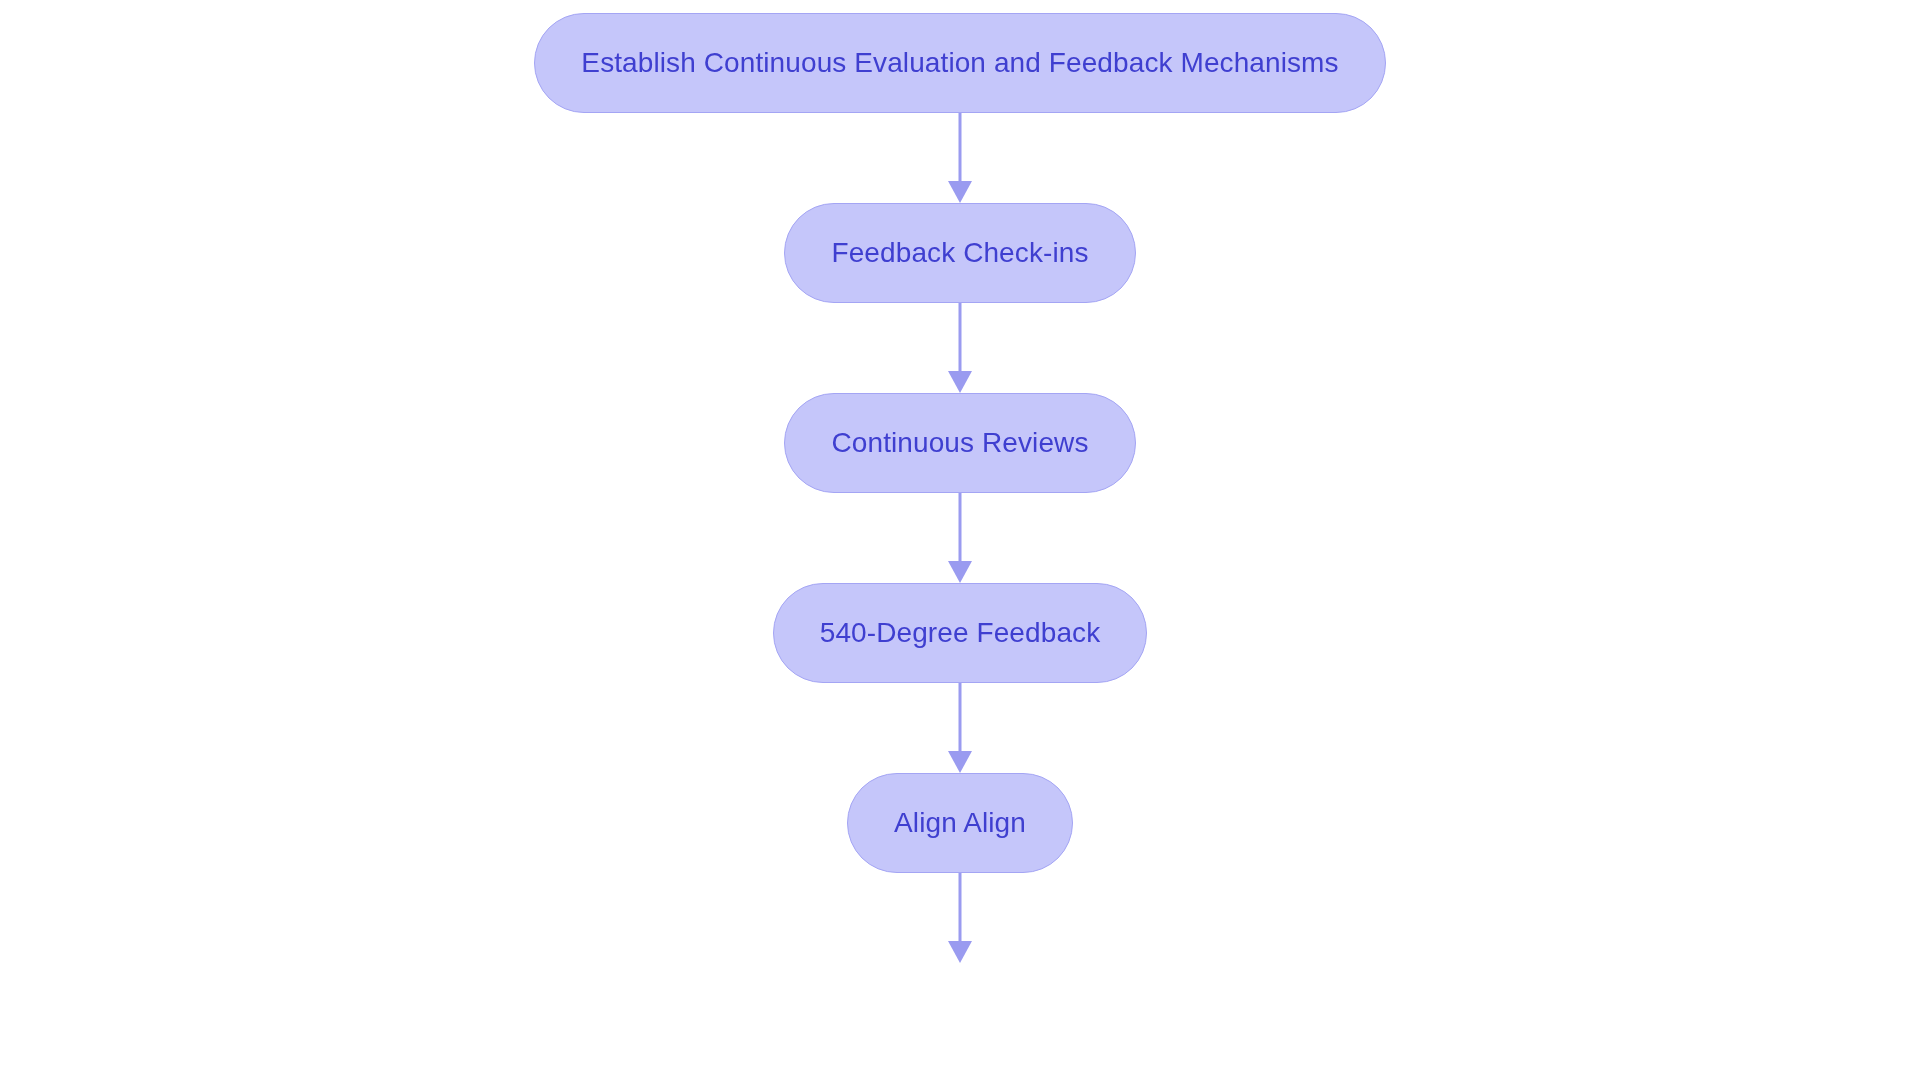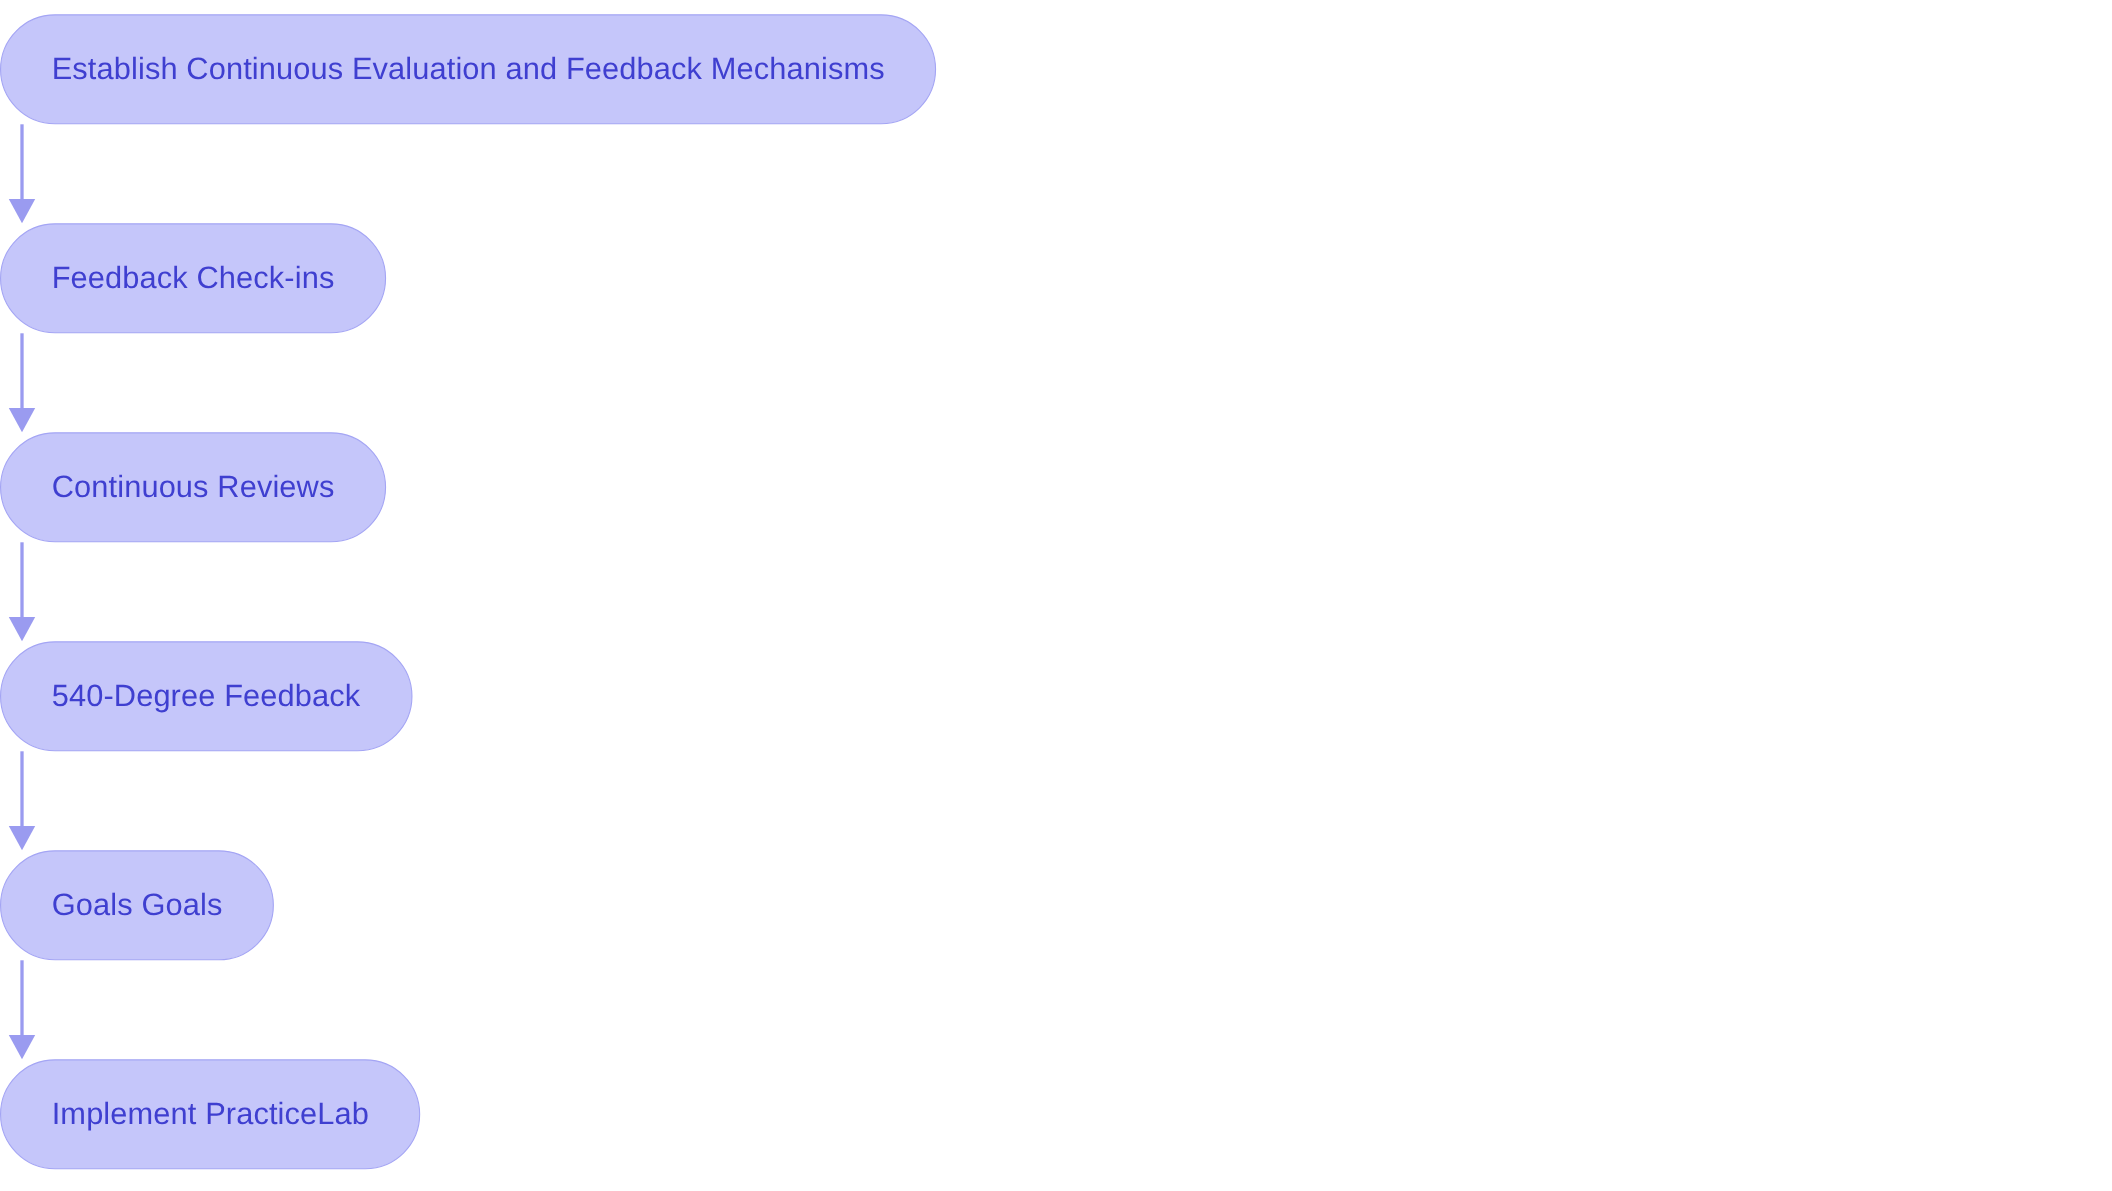--- a/index.html
+++ b/index.html
@@ -23,21 +23,21 @@
   }
 
   .flow-column {
     position: absolute;
     left: 0;
     top: 0;
     width: 1920px;
     height: 1083px;
     display: flex;
     flex-direction: column;
-    align-items: flex-start;
+    align-items: center;
     justify-content: flex-start;
     padding-top: 13px;
     box-sizing: border-box;
   }
 
   .flow-node {
     box-sizing: border-box;
     height: 100px;
     background: #c5c6fa;
     border: 1.6px solid #a4a5f4;
@@ -126,26 +126,23 @@
     <div class="flow-node">
       <span class="node-label">540-Degree Feedback</span>
     </div>
 
     <div class="flow-connector">
       <span class="connector-line"></span>
       <span class="connector-head"></span>
     </div>
 
     <div class="flow-node">
-      <span class="node-label">Goals Goals</span>
+      <span class="node-label">Align Align</span>
     </div>
 
     <div class="flow-connector">
       <span class="connector-line"></span>
       <span class="connector-head"></span>
     </div>
 
-    <div class="flow-node">
-      <span class="node-label">Implement PracticeLab</span>
-    </div>
 
   </div>
 </div>
 
 </body></html>

